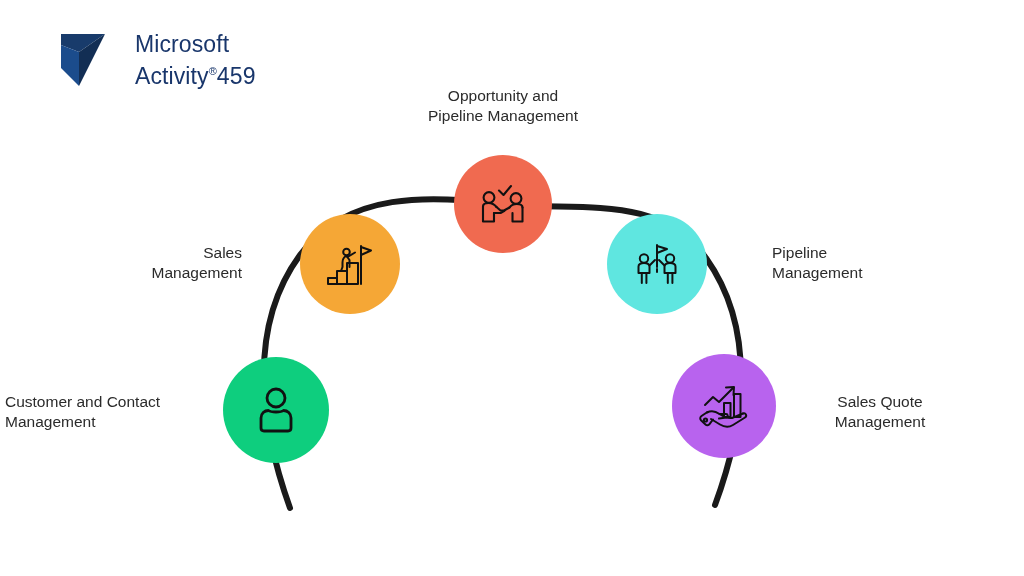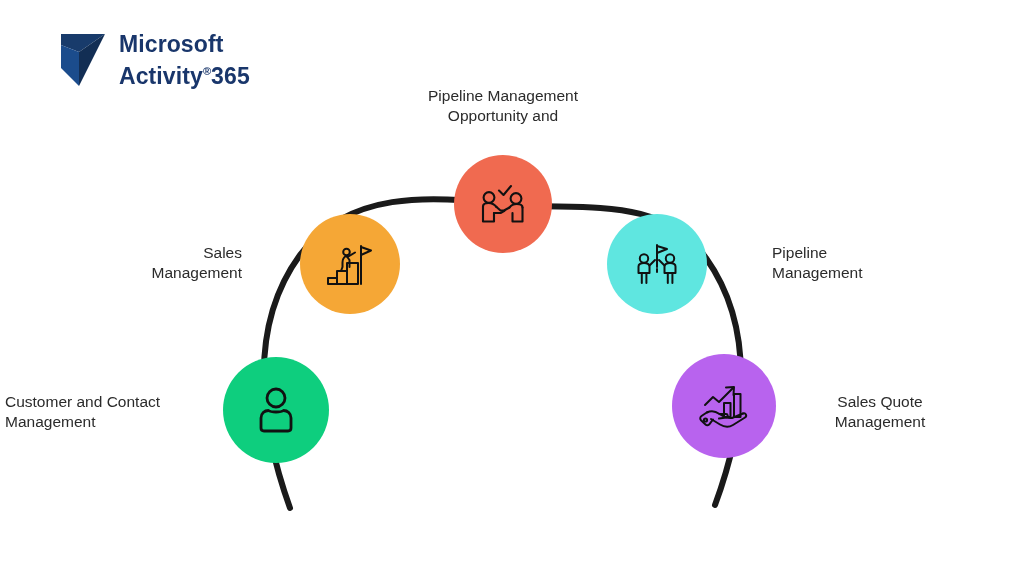--- a/index.html
+++ b/index.html
@@ -6,21 +6,21 @@
   html,body{margin:0;padding:0;}
   body{
     width:1024px;height:576px;
     background:#ffffff;
     font-family:"Liberation Sans", sans-serif;
     overflow:hidden;position:relative;
   }
   #canvas{position:absolute;left:0;top:0;width:1024px;height:576px;}
 
   
-  #logo{position:absolute;left:59px;top:31px;display:flex;align-items:center;gap:10px;font-weight:bold;}
+  #logo{position:absolute;left:59px;top:31px;display:flex;align-items:center;gap:26px;}
   #logo-mark{width:50px;height:56px;flex:0 0 auto;}
   #logo-text{
     color:#19366B;
     font-size:23px;line-height:27px;
     letter-spacing:.1px;
     white-space:nowrap;
     font-family:"Liberation Sans", sans-serif;
   }
   #logo-text .l2{display:block;}
   #logo-text .reg{font-size:11px;vertical-align:super;letter-spacing:0;}
@@ -62,21 +62,21 @@
 <div id="canvas">
 
   <div id="logo">
     <svg id="logo-mark" viewBox="0 0 50 56" xmlns="http://www.w3.org/2000/svg">
       <path d="M2 2 H46 L20 20 L2 13 Z" fill="#183B6B"></path>
       <path d="M2 13 L20 20 L20 54 L2 36 Z" fill="#1B4C8C"></path>
       <path d="M46 2 L20 20 L20 54 Z" fill="#122E54"></path>
     </svg>
     <div id="logo-text" style="color: rgb(25, 54, 107);">
       <span class="l1">Microsoft</span>
-      <span class="l2"><span>Activity</span><span class="reg">®</span><span class="num">365</span></span>
+      <span class="l2"><span>Activity</span><span class="reg">®</span><span class="num">459</span></span>
     </div>
   </div>
 
   <svg id="arc-layer" viewBox="0 0 1024 576" xmlns="http://www.w3.org/2000/svg">
     <path d="M290 508 C 262 430, 245 330, 300 255
              C 348 190, 430 196, 503 204
              C 576 212, 660 192, 706 258
              C 760 334, 742 432, 715 505" fill="none" stroke="#1A1A1A" stroke-width="6" stroke-linecap="round"></path>
   </svg>
 
@@ -151,22 +151,22 @@
         <path d="M10 32.5 C14 30.5 19 31.5 22.5 34 L29 34 C31 34 31.5 37 29.5 37.5 L22 38.5"></path>
         <path d="M22.5 34 C26 36.5 31 38.5 35 38 L46 33.5"></path>
         <path d="M46 33.5 C48.5 32.5 50.5 35.5 48 37.5 L36 45 C32 47.5 27 47 23 44.5 L14 39"></path>
         <path d="M10.5 32 L4.5 36 C3 37 2.8 39 4 40.2 L8.5 44.5 C9.8 45.8 11.5 45.5 12.5 44.2 L16 39.5"></path>
         <circle cx="8.5" cy="40" r="1.6"></circle>
       </g>
     </svg>
   </div>
 
   <div class="label" id="label-opportunity">
+    <span class="ln">Opportunity and</span>
     <span class="ln">Pipeline Management</span>
-    <span class="ln">Opportunity and</span>
   </div>
 
   <div class="label" id="label-lead">
     <span class="ln">Sales</span>
     <span class="ln">Management</span>
   </div>
 
   <div class="label" id="label-activity">
     <span class="ln">Pipeline</span>
     <span class="ln">Management</span>

